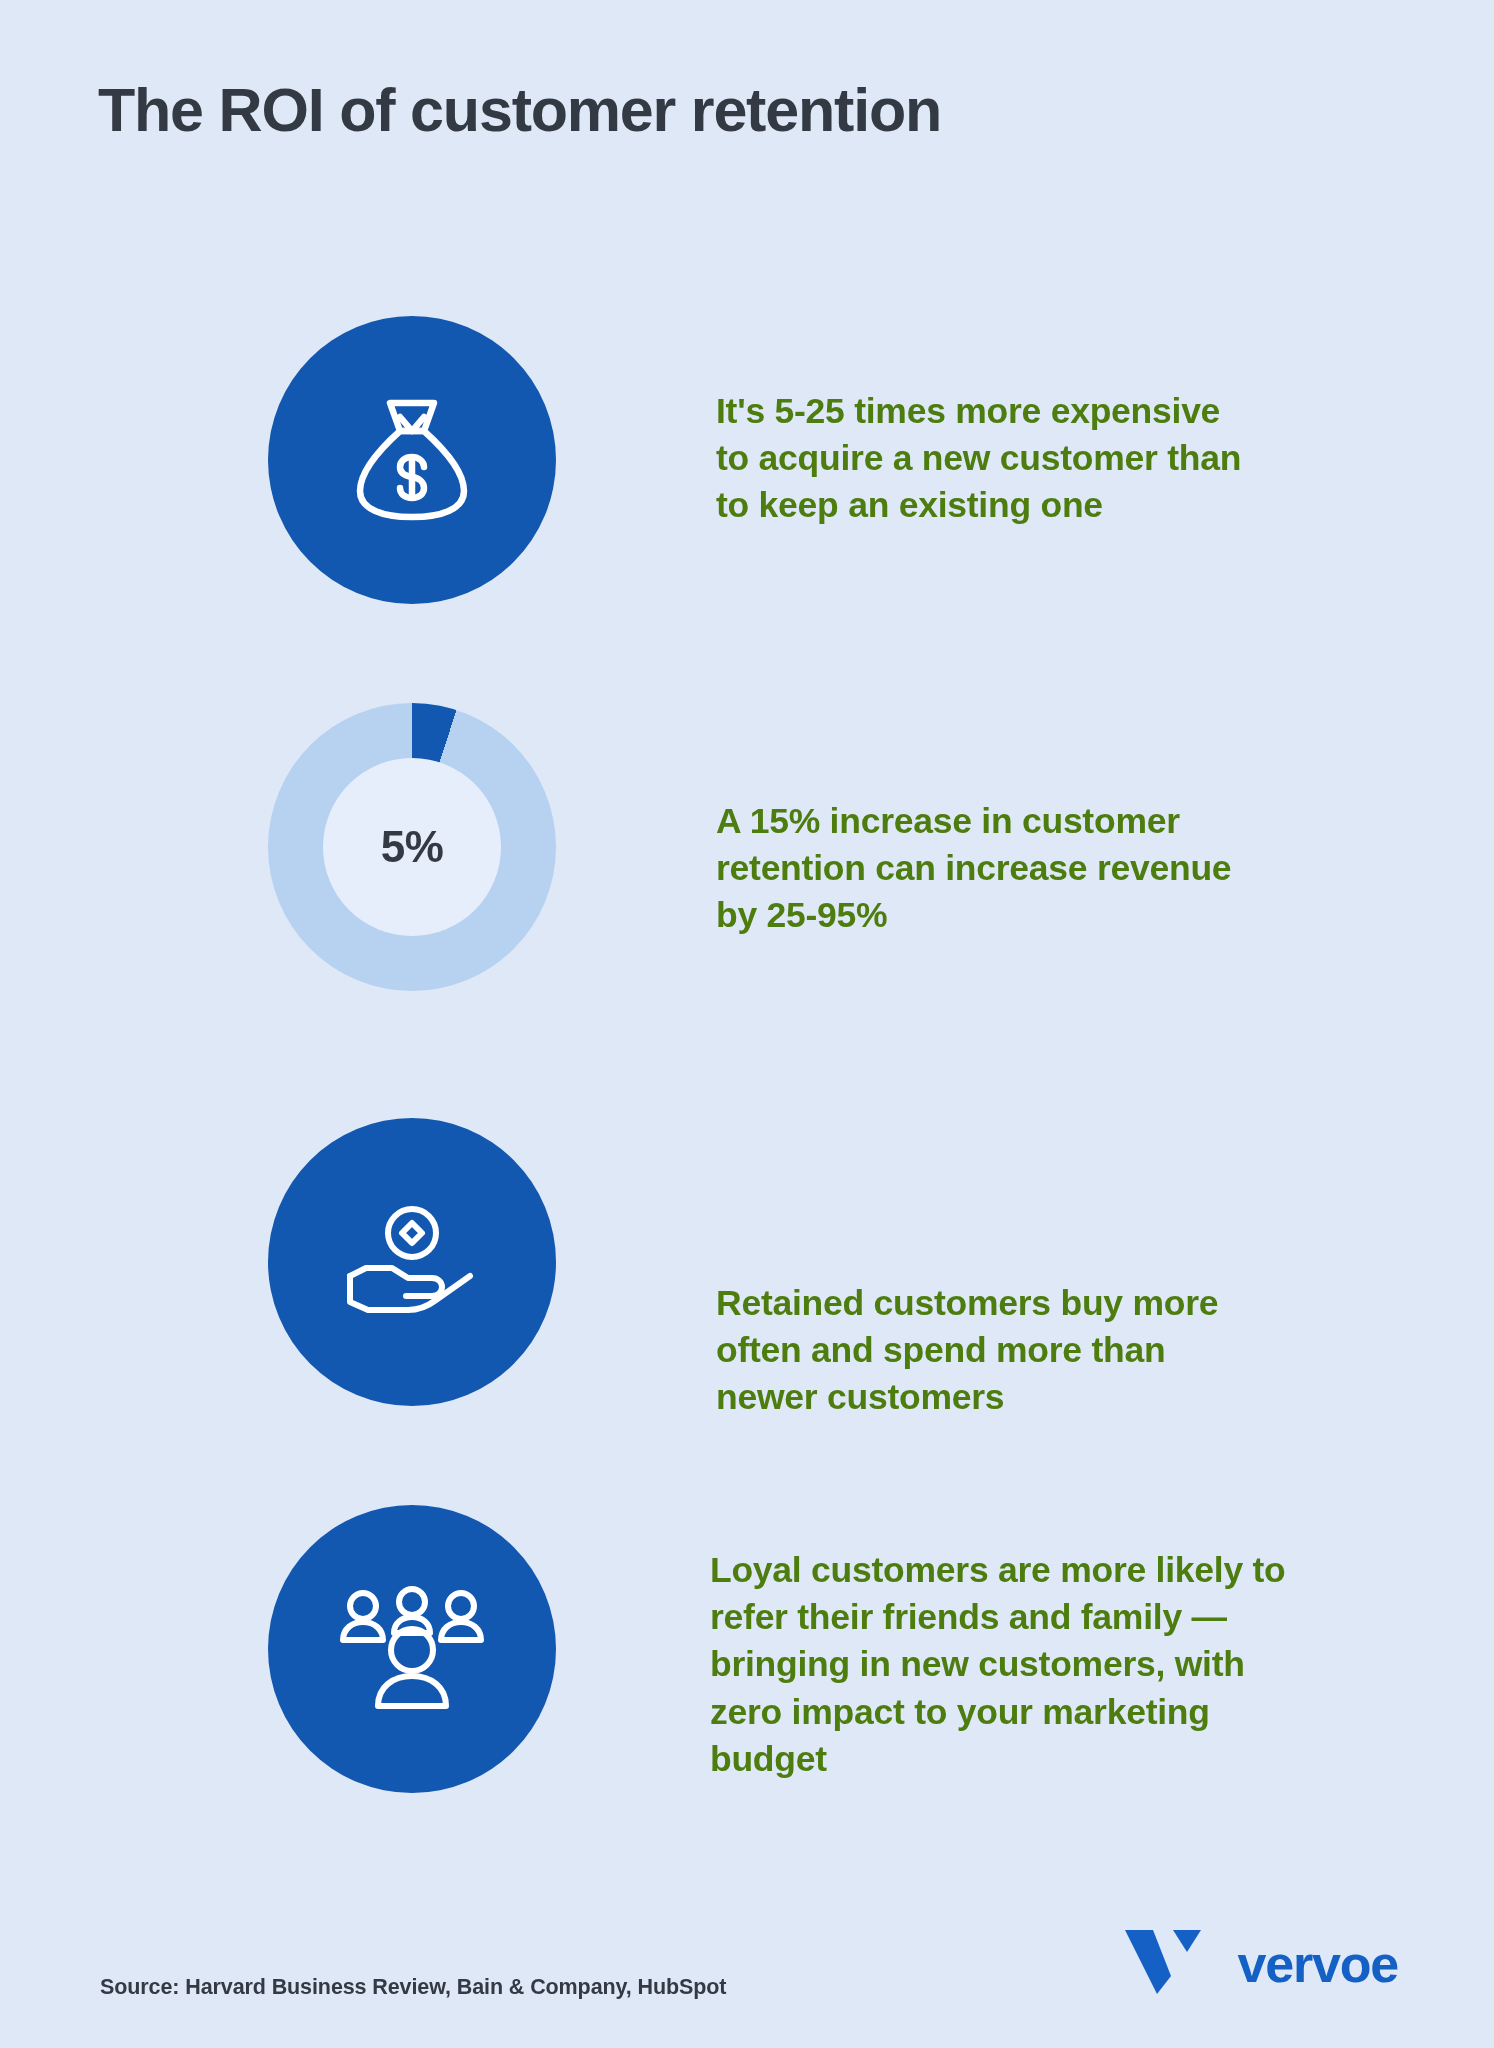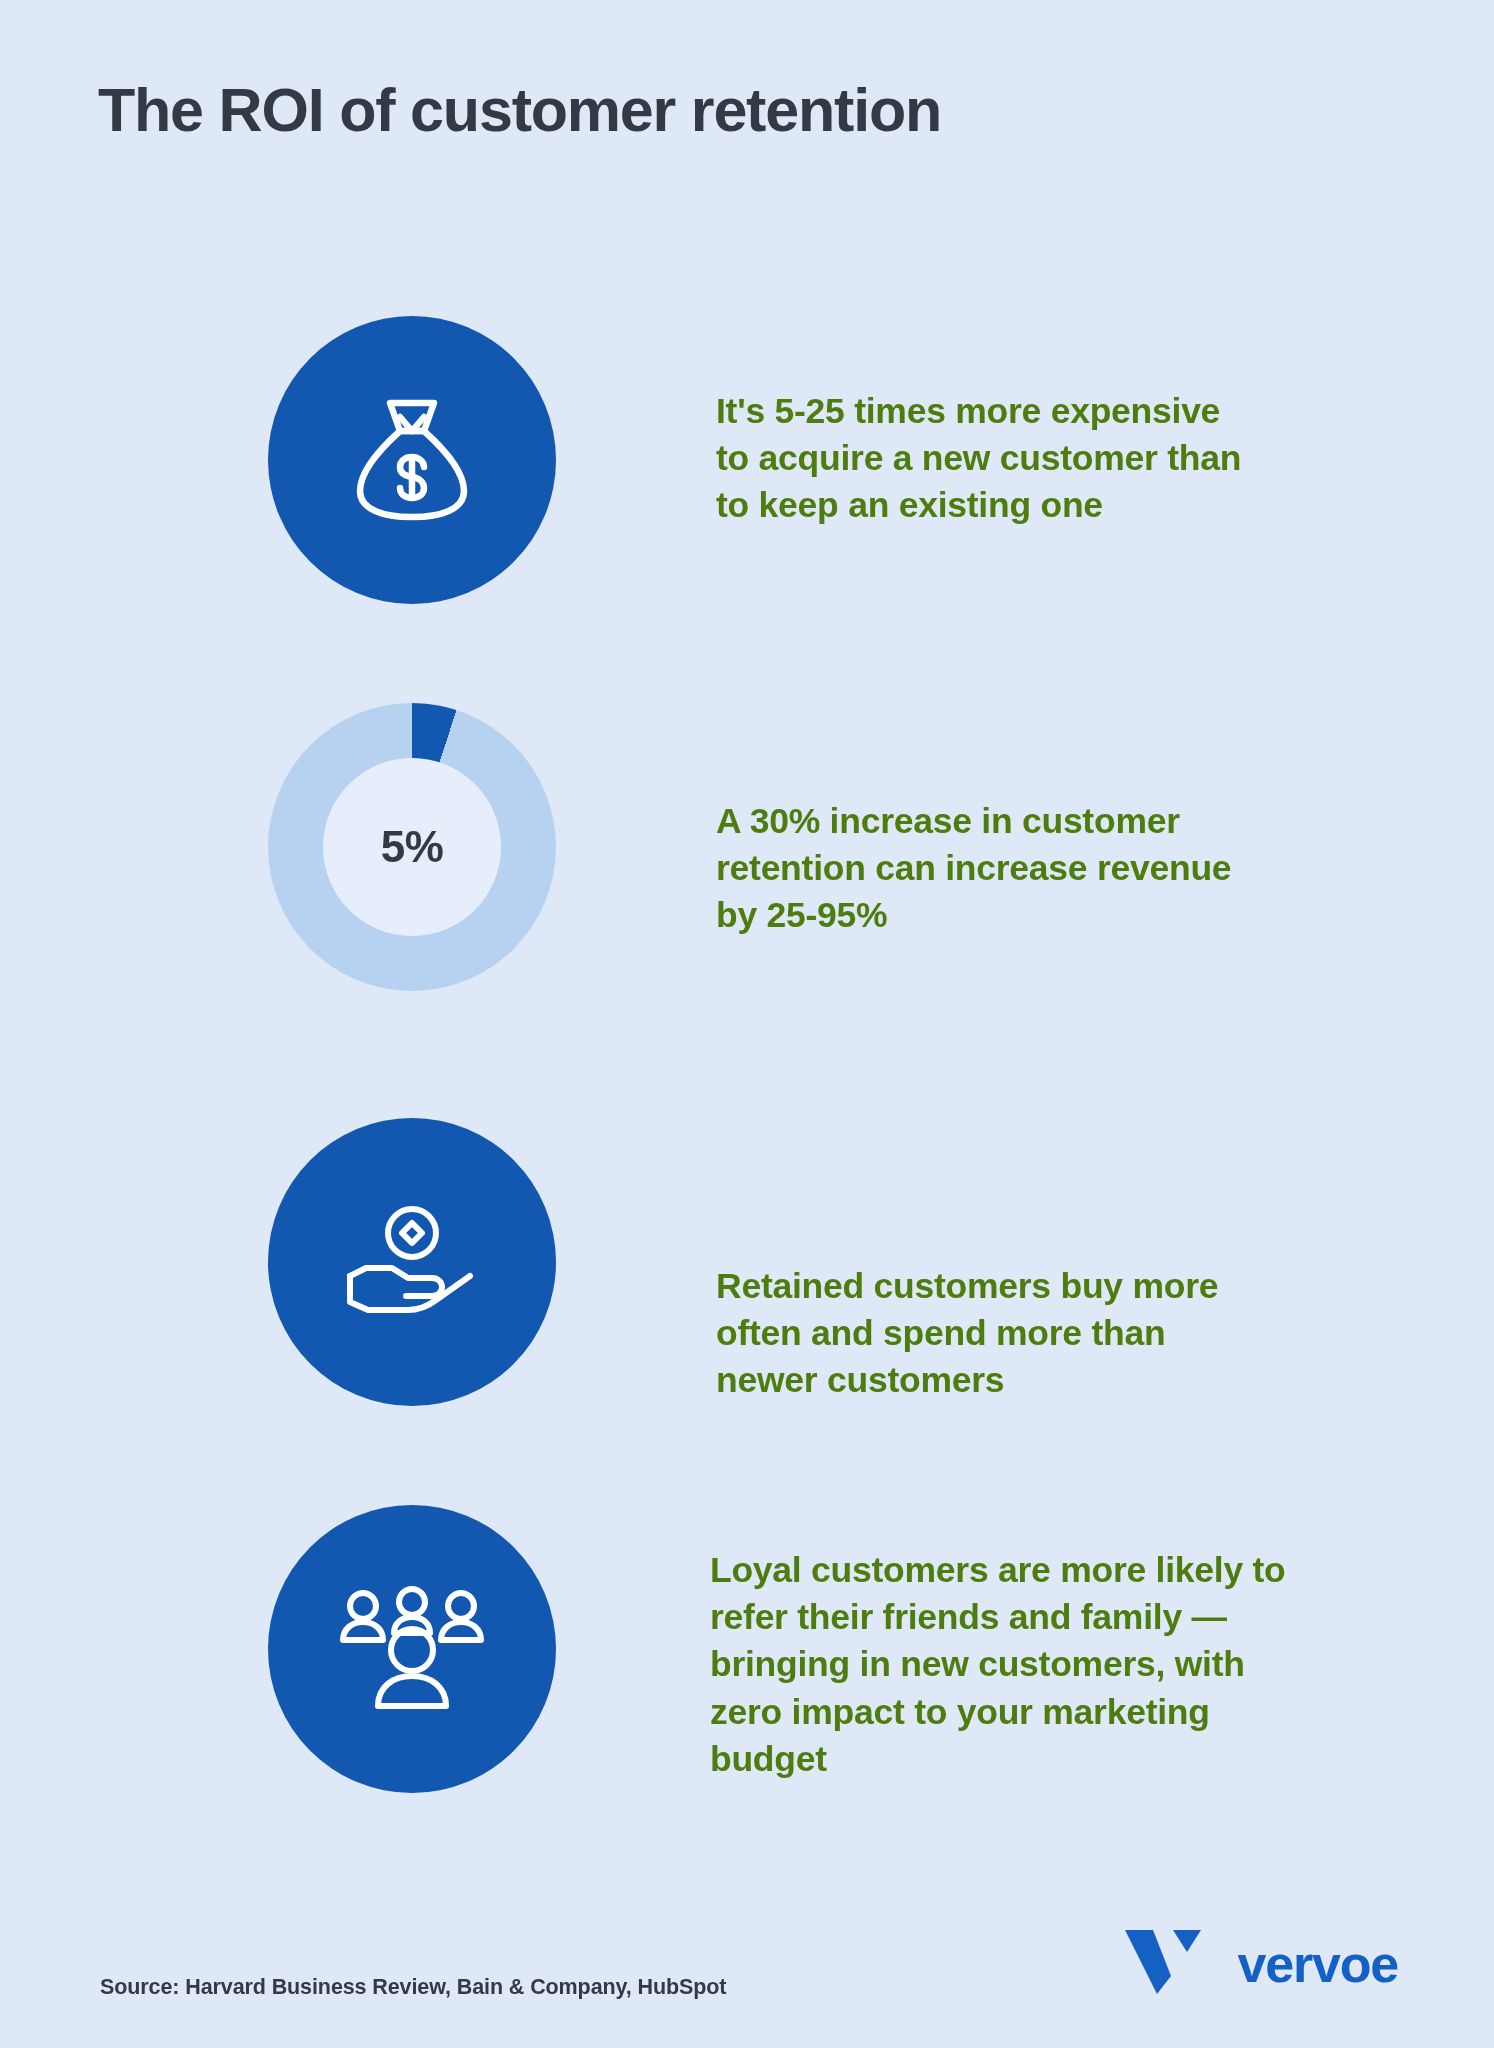--- a/index.html
+++ b/index.html
@@ -128,37 +128,37 @@
   </div>
 
   <div class="row" style="top:703px;">
     <div class="donut-wrap">
       <div class="donut" style="background:conic-gradient(#1257b0 0deg 18deg, #b6d2f0 18deg 360deg);">
         <div class="donut-center">
           <span class="donut-label">5%</span>
         </div>
       </div>
     </div>
-    <div class="copy" style="left:716px; top:95px; width:520px;">A 30% increase in customer retention can increase revenue by 25-95%</div>
+    <div class="copy" style="left:716px; top:95px; width:520px;">A 15% increase in customer retention can increase revenue by 25-95%</div>
   </div>
 
   <div class="row" style="top:1118px;">
     <div class="icon-wrap">
       <div class="circle">
         <span>
           <svg width="136" height="112" viewBox="0 0 136 112" fill="none" stroke="#ffffff" stroke-width="6" stroke-linecap="round" stroke-linejoin="round">
             <circle cx="68" cy="27" r="24"></circle>
             <path d="M68 17 L78 27 L68 37 L58 27 Z"></path>
             <path d="M6 70 L22 62 L48 62 L64 72 L88 72 C94 72 98 76 98 81 C98 86 94 90 88 90 L62 90"></path>
             <path d="M6 70 L6 96 L24 104 L64 104 C74 104 84 100 92 94 L126 70"></path>
           </svg>
         </span>
       </div>
     </div>
-    <div class="copy" style="left:716px; top:145px; width:540px;">Retained customers buy more often and spend more than newer customers</div>
+    <div class="copy" style="left:716px; top:162px; width:540px;">Retained customers buy more often and spend more than newer customers</div>
   </div>
 
   <div class="row" style="top:1505px;">
     <div class="icon-wrap">
       <div class="circle">
         <span>
           <svg width="146" height="126" viewBox="0 0 146 126" fill="none" stroke="#ffffff" stroke-width="6" stroke-linecap="round" stroke-linejoin="round">
 
             <circle cx="24" cy="20" r="13"></circle>
             <path d="M4 54 C4 43 13 36 24 36 C35 36 44 43 44 54 Z"></path>

